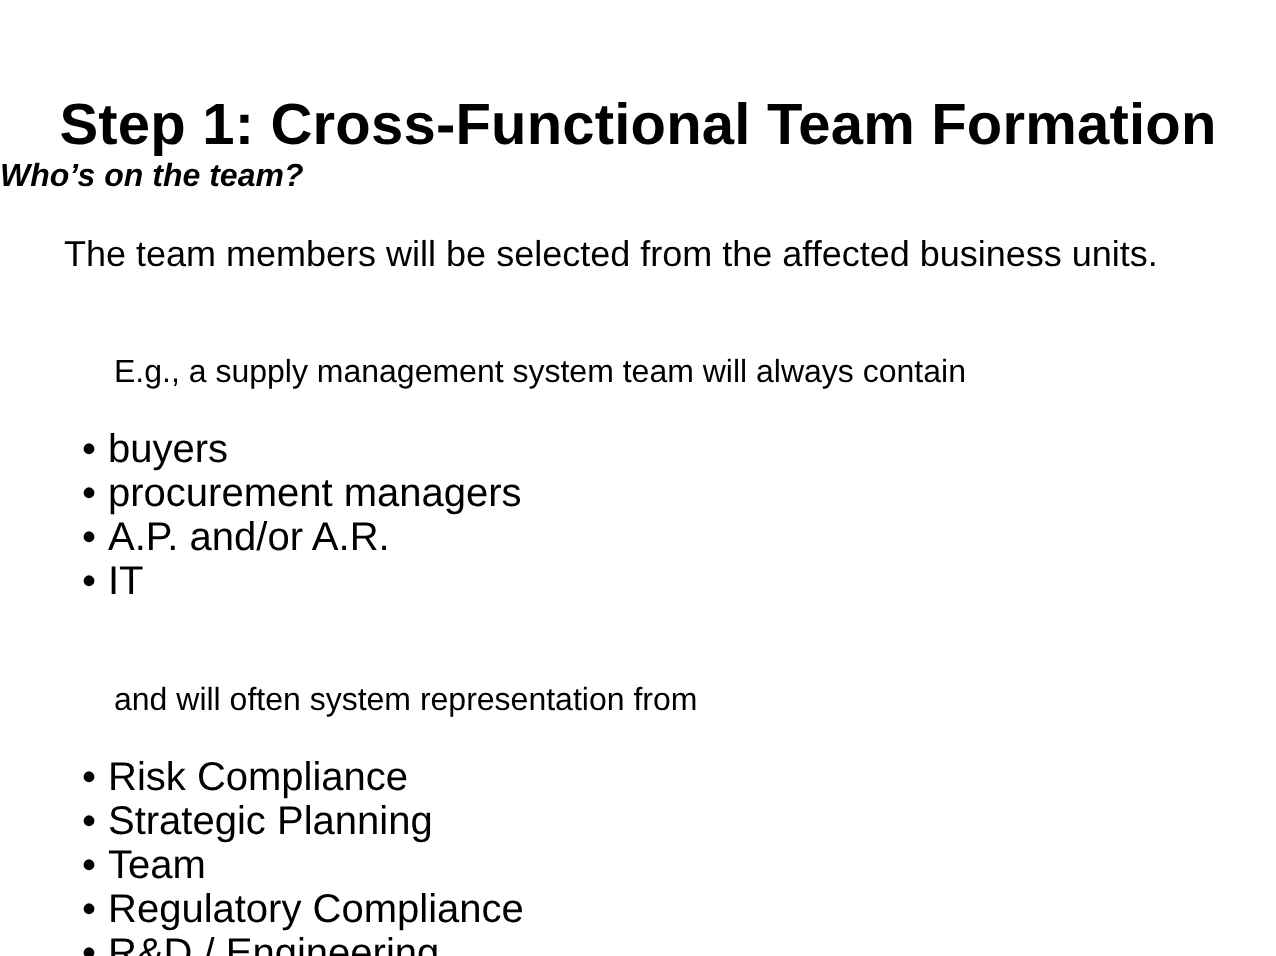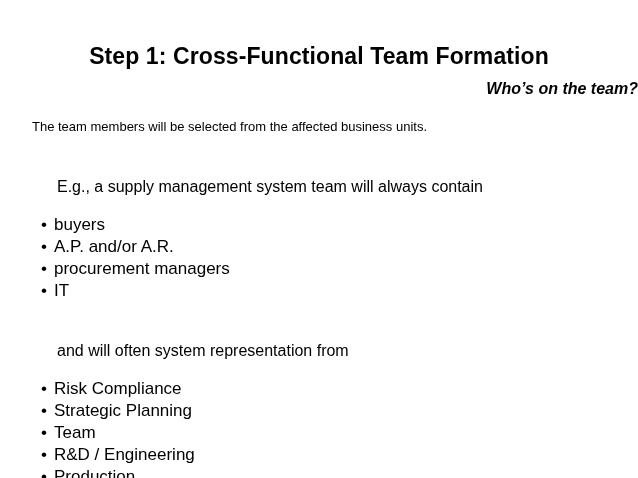--- a/index.html
+++ b/index.html
@@ -18,66 +18,66 @@
     background: #ffffff;
     overflow: hidden;
     box-sizing: border-box;
   }
   .slide-title {
     position: absolute;
     top: 29px;
     left: 0;
     width: 638px;
     text-align: center;
-    font-size: 23px;
+    font-size: 29px;
     font-weight: bold;
     letter-spacing: 0.1px;
     line-height: 1.1;
     white-space: nowrap;
   }
   .slide-subtitle {
     position: absolute;
     top: 67px;
     left: 0;
     width: 638px;
-    text-align: right;
+    text-align: left;
     font-size: 16px;
     font-weight: bold;
     font-style: italic;
     line-height: 1.1;
     white-space: nowrap;
   }
   .body-block {
     position: absolute;
     top: 116px;
     left: 32px;
     right: 10px;
   }
   .lead-line {
-    font-size: 13px;
+    font-size: 18px;
     line-height: 22px;
     margin: 0;
     white-space: nowrap;
   }
   .group {
     margin-left: 9px;
   }
   .group-intro {
     font-size: 16px;
     line-height: 22px;
     margin: 16px;
     white-space: nowrap;
   }
   .bullet-list {
     list-style: none;
     margin: 0;
     padding: 0;
   }
   .bullet-item {
-    font-size: 17px;
+    font-size: 20px;
     line-height: 22px;
     margin: 0;
     padding: 0;
     white-space: nowrap;
     display: block;
   }
   .bullet-dot {
     display: inline-block;
     width: 13px;
   }
@@ -103,44 +103,47 @@
 
     <div class="lead-gap"></div>
 
     <div class="group">
       <p class="group-intro">E.g., a supply management system team will always contain</p>
       <div class="bullet-list">
         <div class="bullet-item">
           <span class="bullet-dot">•</span><span>buyers</span>
         </div>
         <div class="bullet-item">
-          <span class="bullet-dot">•</span><span>A.P. and/or A.R.</span>
+          <span class="bullet-dot">•</span><span>procurement managers</span>
         </div>
         <div class="bullet-item">
-          <span class="bullet-dot">•</span><span>procurement managers</span>
+          <span class="bullet-dot">•</span><span>A.P. and/or A.R.</span>
         </div>
         <div class="bullet-item">
           <span class="bullet-dot">•</span><span>IT</span>
         </div>
       </div>
 
       <div class="group-gap"></div>
 
       <p class="group-intro">and will often system representation from</p>
       <div class="bullet-list">
         <div class="bullet-item">
           <span class="bullet-dot">•</span><span>Risk Compliance</span>
         </div>
         <div class="bullet-item">
           <span class="bullet-dot">•</span><span>Strategic Planning</span>
         </div>
         <div class="bullet-item">
           <span class="bullet-dot">•</span><span>Team</span>
         </div>
         <div class="bullet-item">
+          <span class="bullet-dot">•</span><span>Regulatory Compliance</span>
+        </div>
+        <div class="bullet-item">
           <span class="bullet-dot">•</span><span>R&amp;D / Engineering</span>
         </div>
         <div class="bullet-item">
           <span class="bullet-dot">•</span><span>Production</span>
         </div>
       </div>
     </div>
 
   </div>
 </div>

